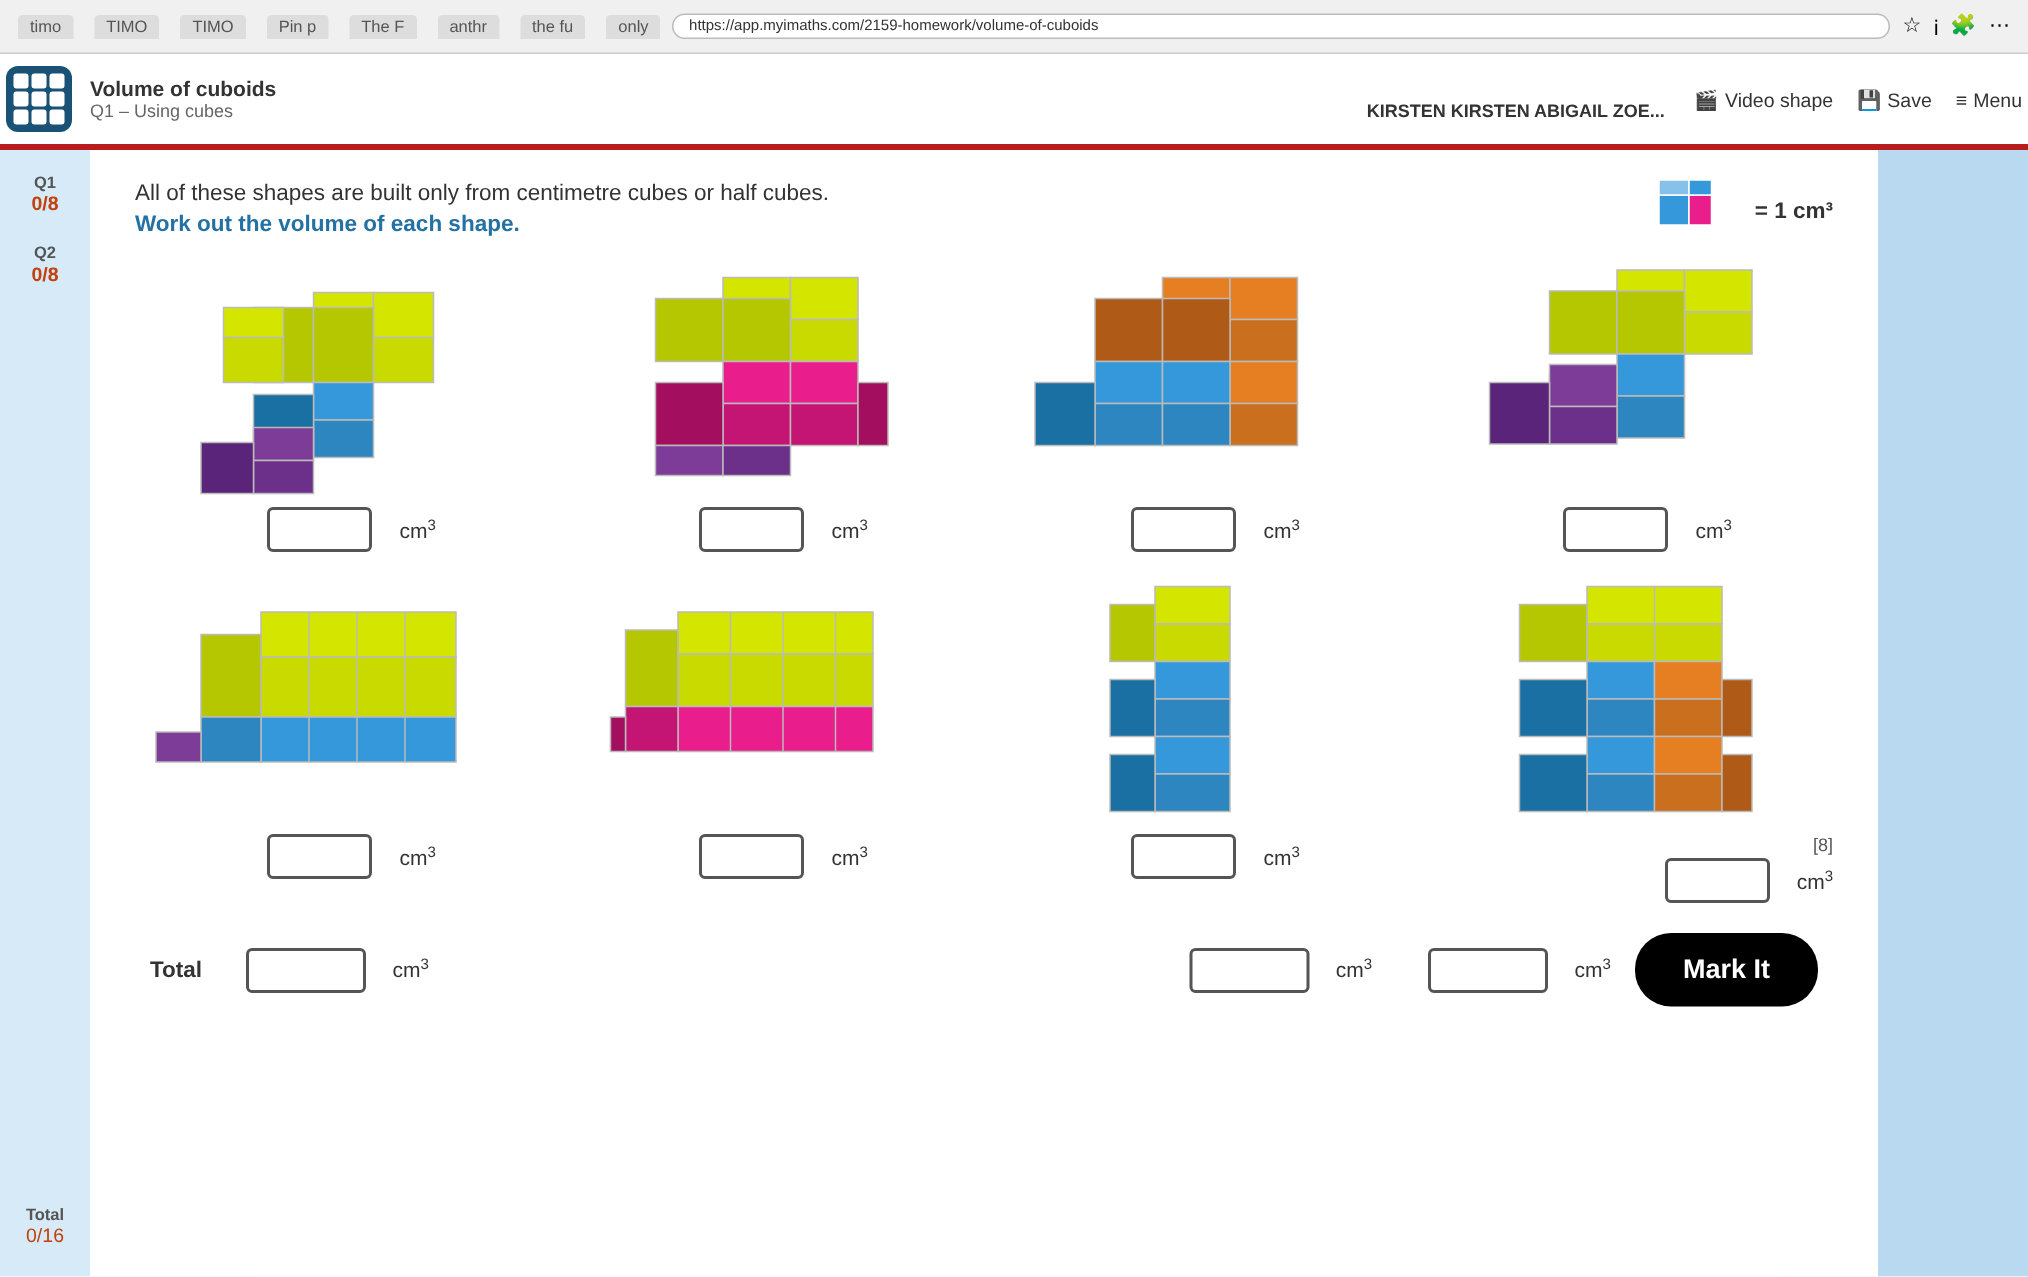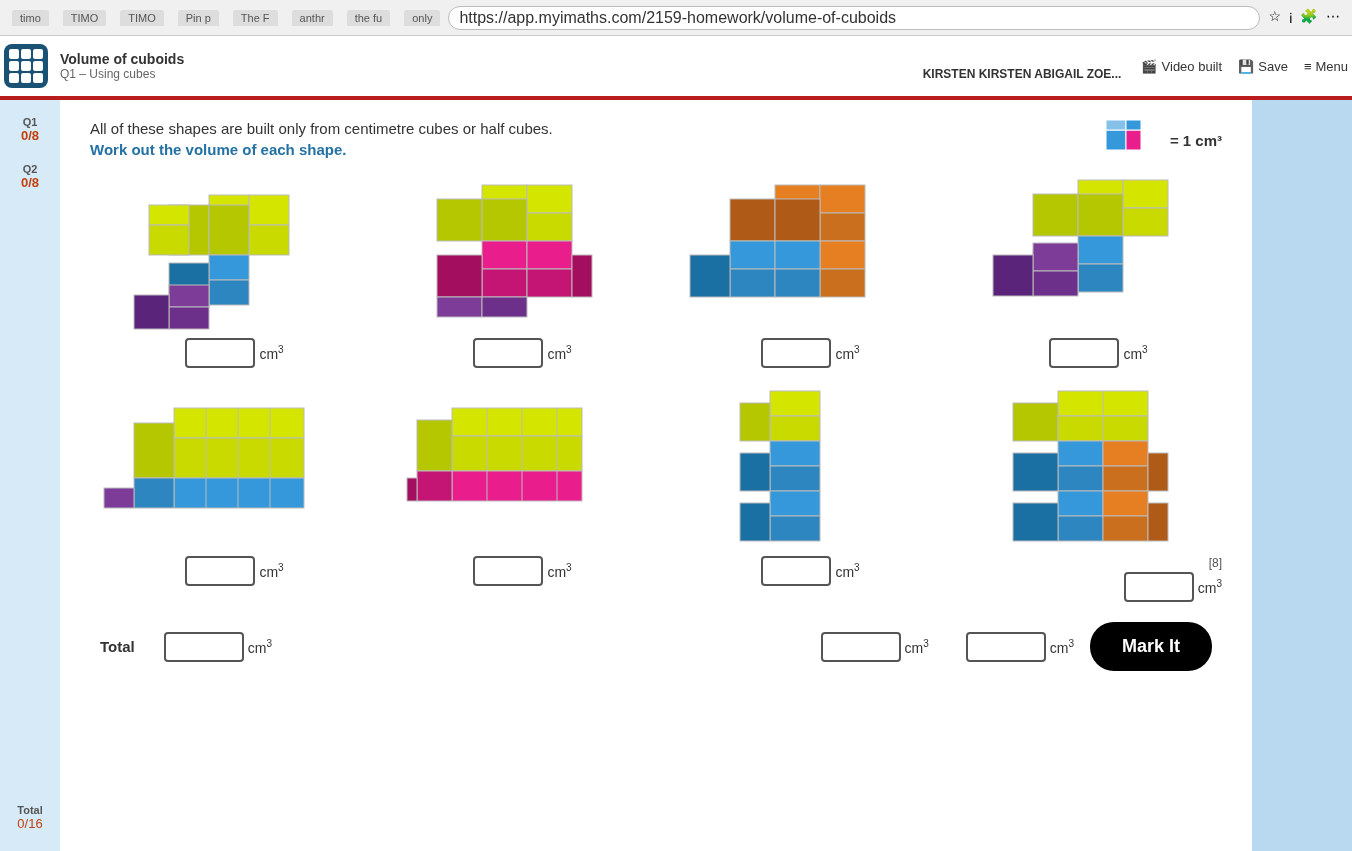--- a/index.html
+++ b/index.html
@@ -31,21 +31,21 @@
       padding: 2px 8px;
       background: #ddd;
       border-radius: 3px 3px 0 0;
     }
     .url-bar {
       flex: 1;
       background: white;
       border: 1px solid #bbb;
       border-radius: 12px;
       padding: 2px 10px;
-      font-size: 16px;
+      font-size: 10px;
       color: #333;
     }
     .browser-actions {
       display: flex;
       gap: 8px;
       font-size: 14px;
     }
 
     
     .app-header {
@@ -159,21 +159,21 @@
     .shape-canvas {
       width: 200px;
       height: 160px;
       display: flex;
       align-items: center;
       justify-content: center;
     }
     .input-row {
       display: flex;
       align-items: center;
-      gap: 4px;
+      gap: 18px;
       padding-left: 21px;
     }
     .answer-input {
       width: 70px;
       height: 30px;
       border: 2px solid #555;
       border-radius: 4px;
       font-size: 14px;
       text-align: center;
     }
@@ -237,21 +237,21 @@
     </div>
   </div>
   <div class="app-title-block">
     <div class="app-title">Volume of cuboids</div>
     <div class="app-subtitle">Q1 – Using cubes</div>
   </div>
   <div class="header-user">KIRSTEN KIRSTEN ABIGAIL ZOE...</div>
   <div class="header-actions">
     <button class="header-btn">
       <span>🎬</span>
-      <span>Video built</span>
+      <span>Video shape</span>
     </button>
     <button class="header-btn">
       <span>💾</span>
       <span>Save</span>
     </button>
     <button class="header-btn">
       <span>≡</span>
       <span>Menu</span>
     </button>
   </div>

